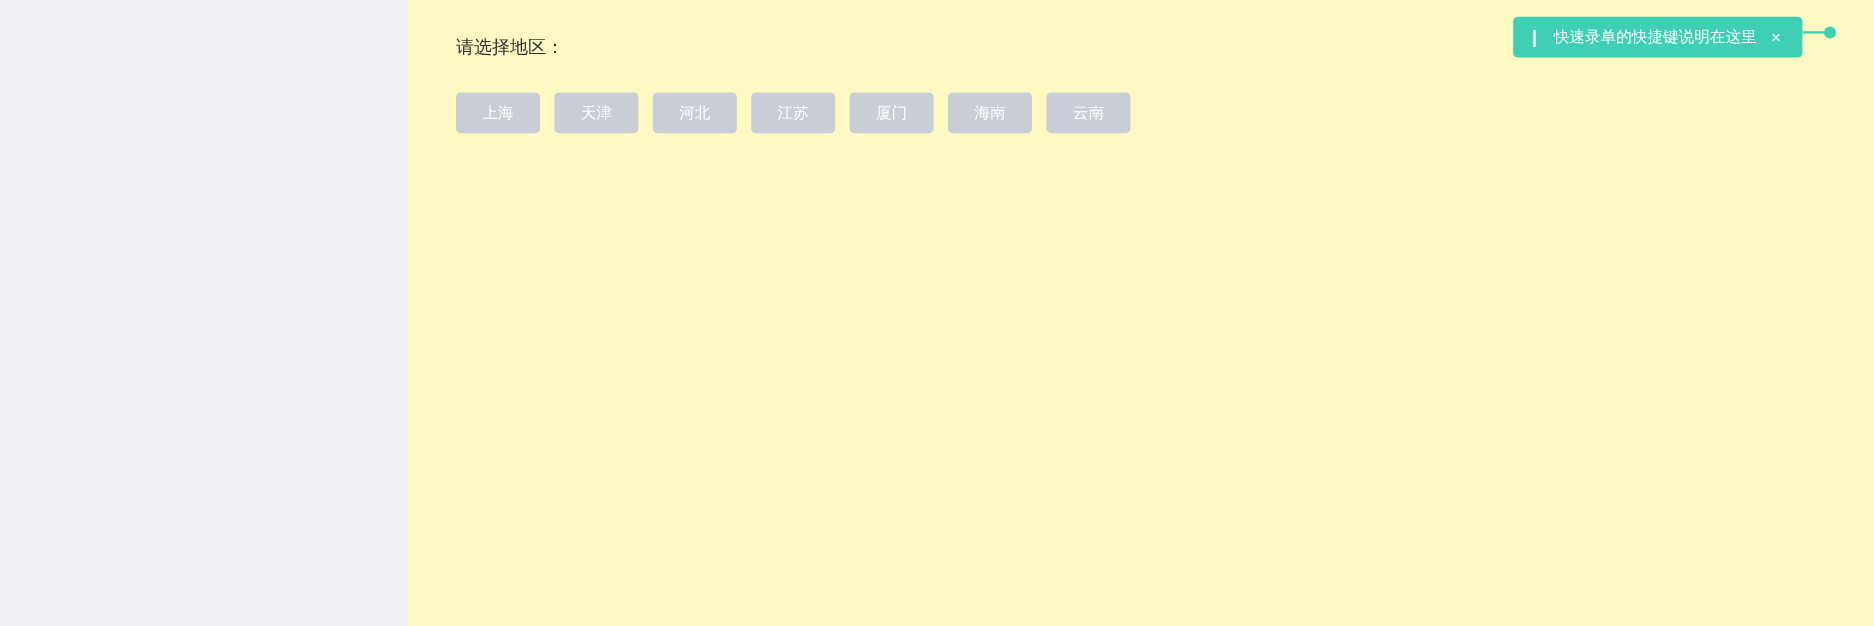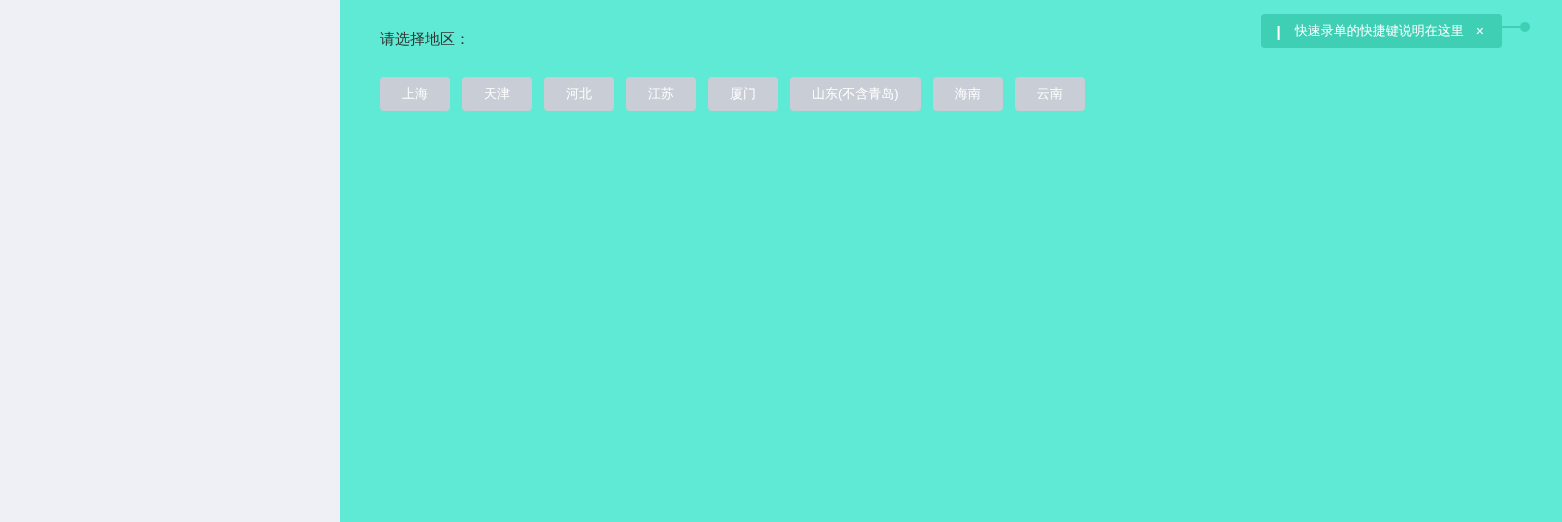--- a/index.html
+++ b/index.html
@@ -25,21 +25,21 @@
       height: 522px;
       background: #eef0f5;
     }
 
     .main-content {
       position: absolute;
       left: 340px;
       top: 0;
       right: 0;
       bottom: 0;
-      background: #5eead4;
+      background: #fef9c3;
       padding: 30px 40px;
     }
 
     .page-title {
       font-size: 15px;
       color: #333;
       font-weight: normal;
       margin-bottom: 22px;
     }
 
@@ -125,21 +125,20 @@
 
   <div class="page-title">请选择地区：</div>
 
   <div class="region-buttons">
 
   <button class="region-btn">上海</button>
       <button class="region-btn">天津</button>
       <button class="region-btn">河北</button>
       <button class="region-btn">江苏</button>
       <button class="region-btn">厦门</button>
-      <button class="region-btn">山东(不含青岛)</button>
       <button class="region-btn">海南</button>
       <button class="region-btn">云南</button>
     </div>
 
 </div>
 
 <div class="tooltip-banner">
   <span>快速录单的快捷键说明在这里</span>
   <button class="tooltip-close">×</button>
 </div>

